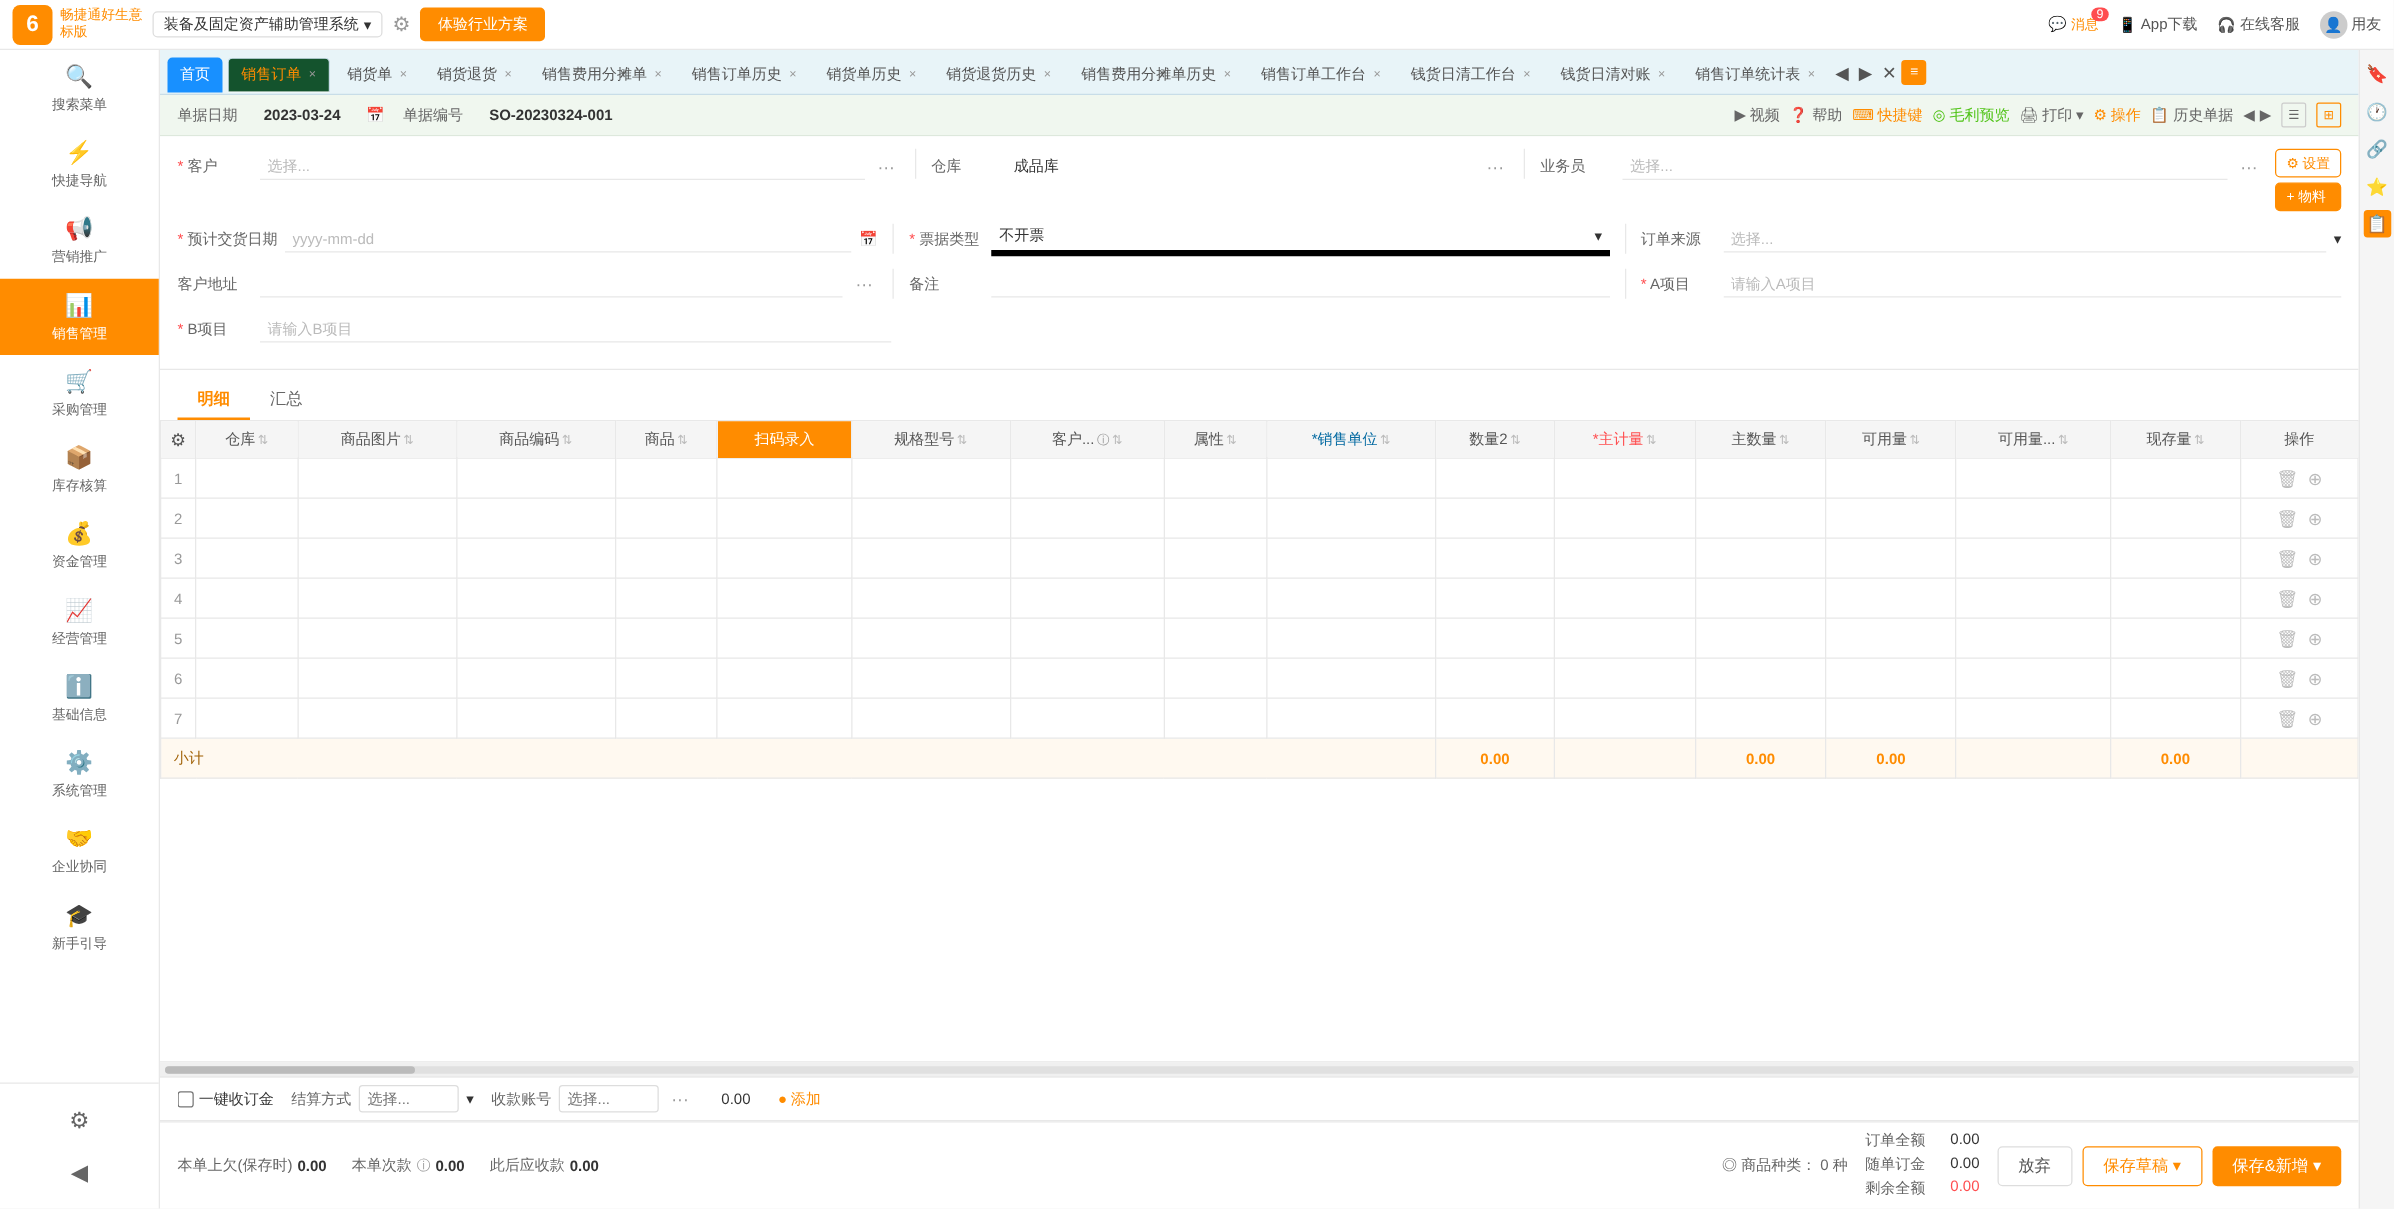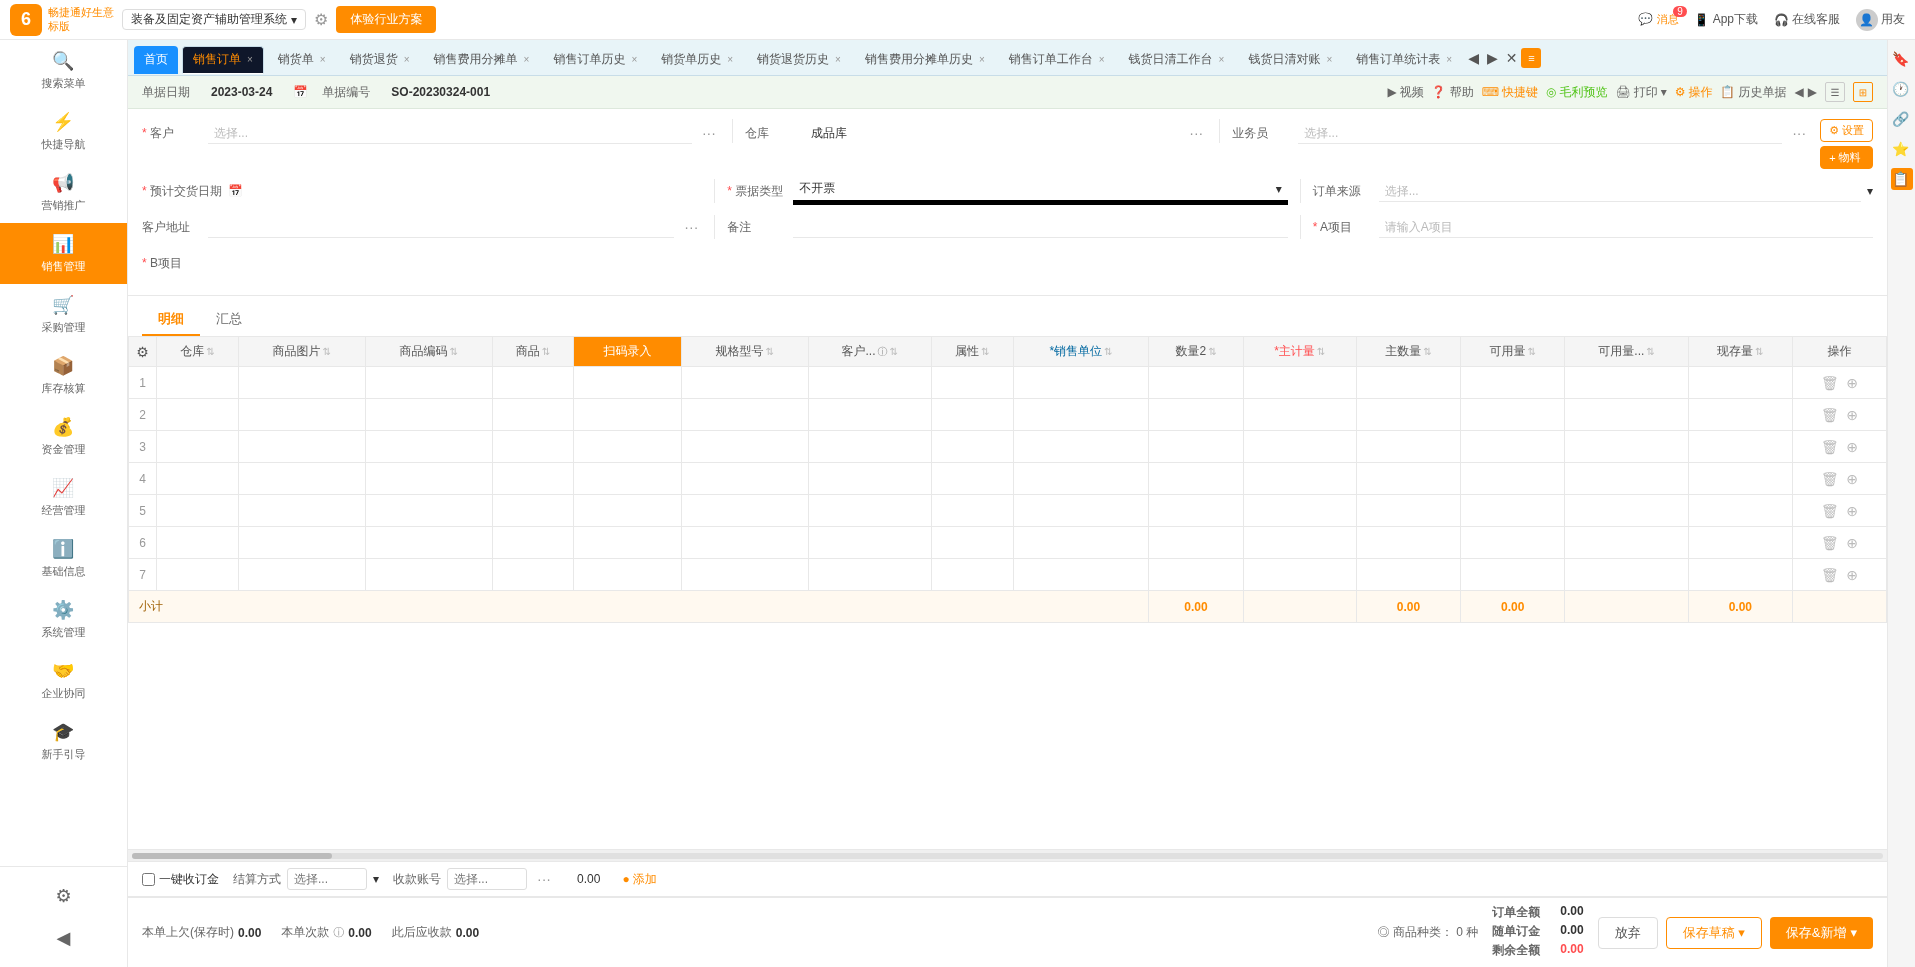--- a/index.html
+++ b/index.html
@@ -27,21 +27,21 @@
     .sidebar-item.active { background: #ff8c00; color: #fff; }
     .sidebar-icon { font-size: 18px; }
     .sidebar-bottom { margin-top: auto; border-top: 1px solid #e8e8e8; padding: 8px 0; }
 
     
     .content-area { flex: 1; display: flex; flex-direction: column; overflow: hidden; }
 
     
     .tab-bar { display: flex; align-items: center; background: #e8f4f8; border-bottom: 1px solid #c8dde8; height: 36px; padding: 0 4px; overflow: hidden; }
     .tab { display: flex; align-items: center; padding: 0 10px; height: 28px; border-radius: 4px 4px 0 0; cursor: pointer; font-size: 12px; color: #555; white-space: nowrap; gap: 4px; margin: 4px 2px 0; }
-    .tab.active { background: #0f172a; color: #ff8c00; border: 1px solid #c8dde8; border-bottom: 1px solid #fff; }
+    .tab.active { background: #14532d; color: #ff8c00; border: 1px solid #c8dde8; border-bottom: 1px solid #fff; }
     .tab.home { background: #1890ff; color: #fff; }
     .tab-close { color: #999; font-size: 10px; cursor: pointer; margin-left: 2px; }
     .tab-nav-btn { background: none; border: none; color: #555; cursor: pointer; padding: 0 4px; font-size: 14px; }
 
     
     .page-header { display: flex; align-items: center; background: #f0f7ef; padding: 6px 14px; border-bottom: 1px solid #dde8dc; gap: 14px; }
     .header-field { display: flex; align-items: center; gap: 21px; font-size: 12px; }
     .header-field label { color: #666; white-space: nowrap; }
     .header-field .value { color: #333; font-weight: bold; }
     .header-actions { margin-left: auto; display: flex; align-items: center; gap: 8px; font-size: 12px; color: #666; }
@@ -98,21 +98,21 @@
     .payment-field { display: flex; align-items: center; gap: 6px; }
     .payment-field label { color: #666; white-space: nowrap; }
     .payment-input { border: 1px solid #ddd; border-radius: 3px; padding: 3px 6px; width: 80px; font-size: 12px; }
     .add-btn { color: #ff8c00; cursor: pointer; display: flex; align-items: center; gap: 3px; }
     .amount-display { color: #333; font-size: 12px; padding: 3px 8px; }
     .footer-bar { display: flex; align-items: center; padding: 6px 14px; background: #fff; border-top: 1px solid #e8e8e8; justify-content: space-between; }
     .footer-stats { display: flex; gap: 20px; align-items: center; font-size: 12px; color: #666; }
     .footer-stat { display: flex; align-items: center; gap: 4px; }
     .footer-right { display: flex; align-items: center; gap: 14px; }
     .order-summary { text-align: right; font-size: 12px; }
-    .order-summary-row { display: flex; justify-content: space-between; gap: 20px; color: #666; margin-bottom: 2px; font-weight: bold; }
+    .order-summary-row { display: flex; justify-content: space-between; gap: 20px; color: #666; margin-bottom: 2px; }
     .order-summary-row .amount { color: #333; }
     .order-summary-row .amount.red { color: #ff4d4f; }
     .footer-buttons { display: flex; gap: 8px; }
     .btn-discard { background: #fff; border: 1px solid #ddd; border-radius: 4px; padding: 6px 16px; cursor: pointer; color: #555; font-size: 13px; }
     .btn-save-draft { background: #fff; border: 1px solid #ff8c00; border-radius: 4px; padding: 6px 16px; cursor: pointer; color: #ff8c00; font-size: 13px; }
     .btn-save-new { background: #ff8c00; border: none; border-radius: 4px; padding: 6px 16px; cursor: pointer; color: #fff; font-size: 13px; display: flex; align-items: center; gap: 4px; }
 
     
     .right-sidebar { width: 28px; background: #f5f5f5; border-left: 1px solid #e8e8e8; display: flex; flex-direction: column; align-items: center; padding: 8px 0; gap: 8px; }
     .right-icon { width: 22px; height: 22px; display: flex; align-items: center; justify-content: center; cursor: pointer; color: #999; font-size: 14px; border-radius: 3px; }
@@ -360,20 +360,21 @@
             <button class="side-btn add">
               <span>+</span>
               <span>物料</span>
             </button>
           </div>
         </div>
 
         <div class="form-row" style="margin-top:8px;">
           <div class="form-field" style="flex:1;">
             <span class="form-label required">预计交货日期</span>
+            <input class="form-input" type="text" placeholder="yyyy-mm-dd" style="">
             <span class="calendar-icon">📅</span>
           </div>
           <div class="form-divider"></div>
           <div class="form-field" style="flex:1;">
             <span class="form-label required">票据类型</span>
             <div class="form-select">
               <span style="flex:1;">不开票</span>
               <span>▾</span>
             </div>
           </div>
@@ -399,20 +400,21 @@
           <div class="form-divider"></div>
           <div class="form-field" style="flex:1;">
             <span class="form-label required">A项目</span>
             <input class="form-input" type="text" placeholder="请输入A项目" style="">
           </div>
         </div>
 
         <div class="form-row" style="margin-top:6px;">
           <div class="form-field" style="flex:0.33;">
             <span class="form-label required">B项目</span>
+            <input class="form-input" type="text" placeholder="请输入B项目" style="">
           </div>
         </div>
       </div>
 
       <div class="detail-tabs">
         <div class="detail-tab active">明细</div>
         <div class="detail-tab">汇总</div>
       </div>
 
       <div class="table-wrapper">

